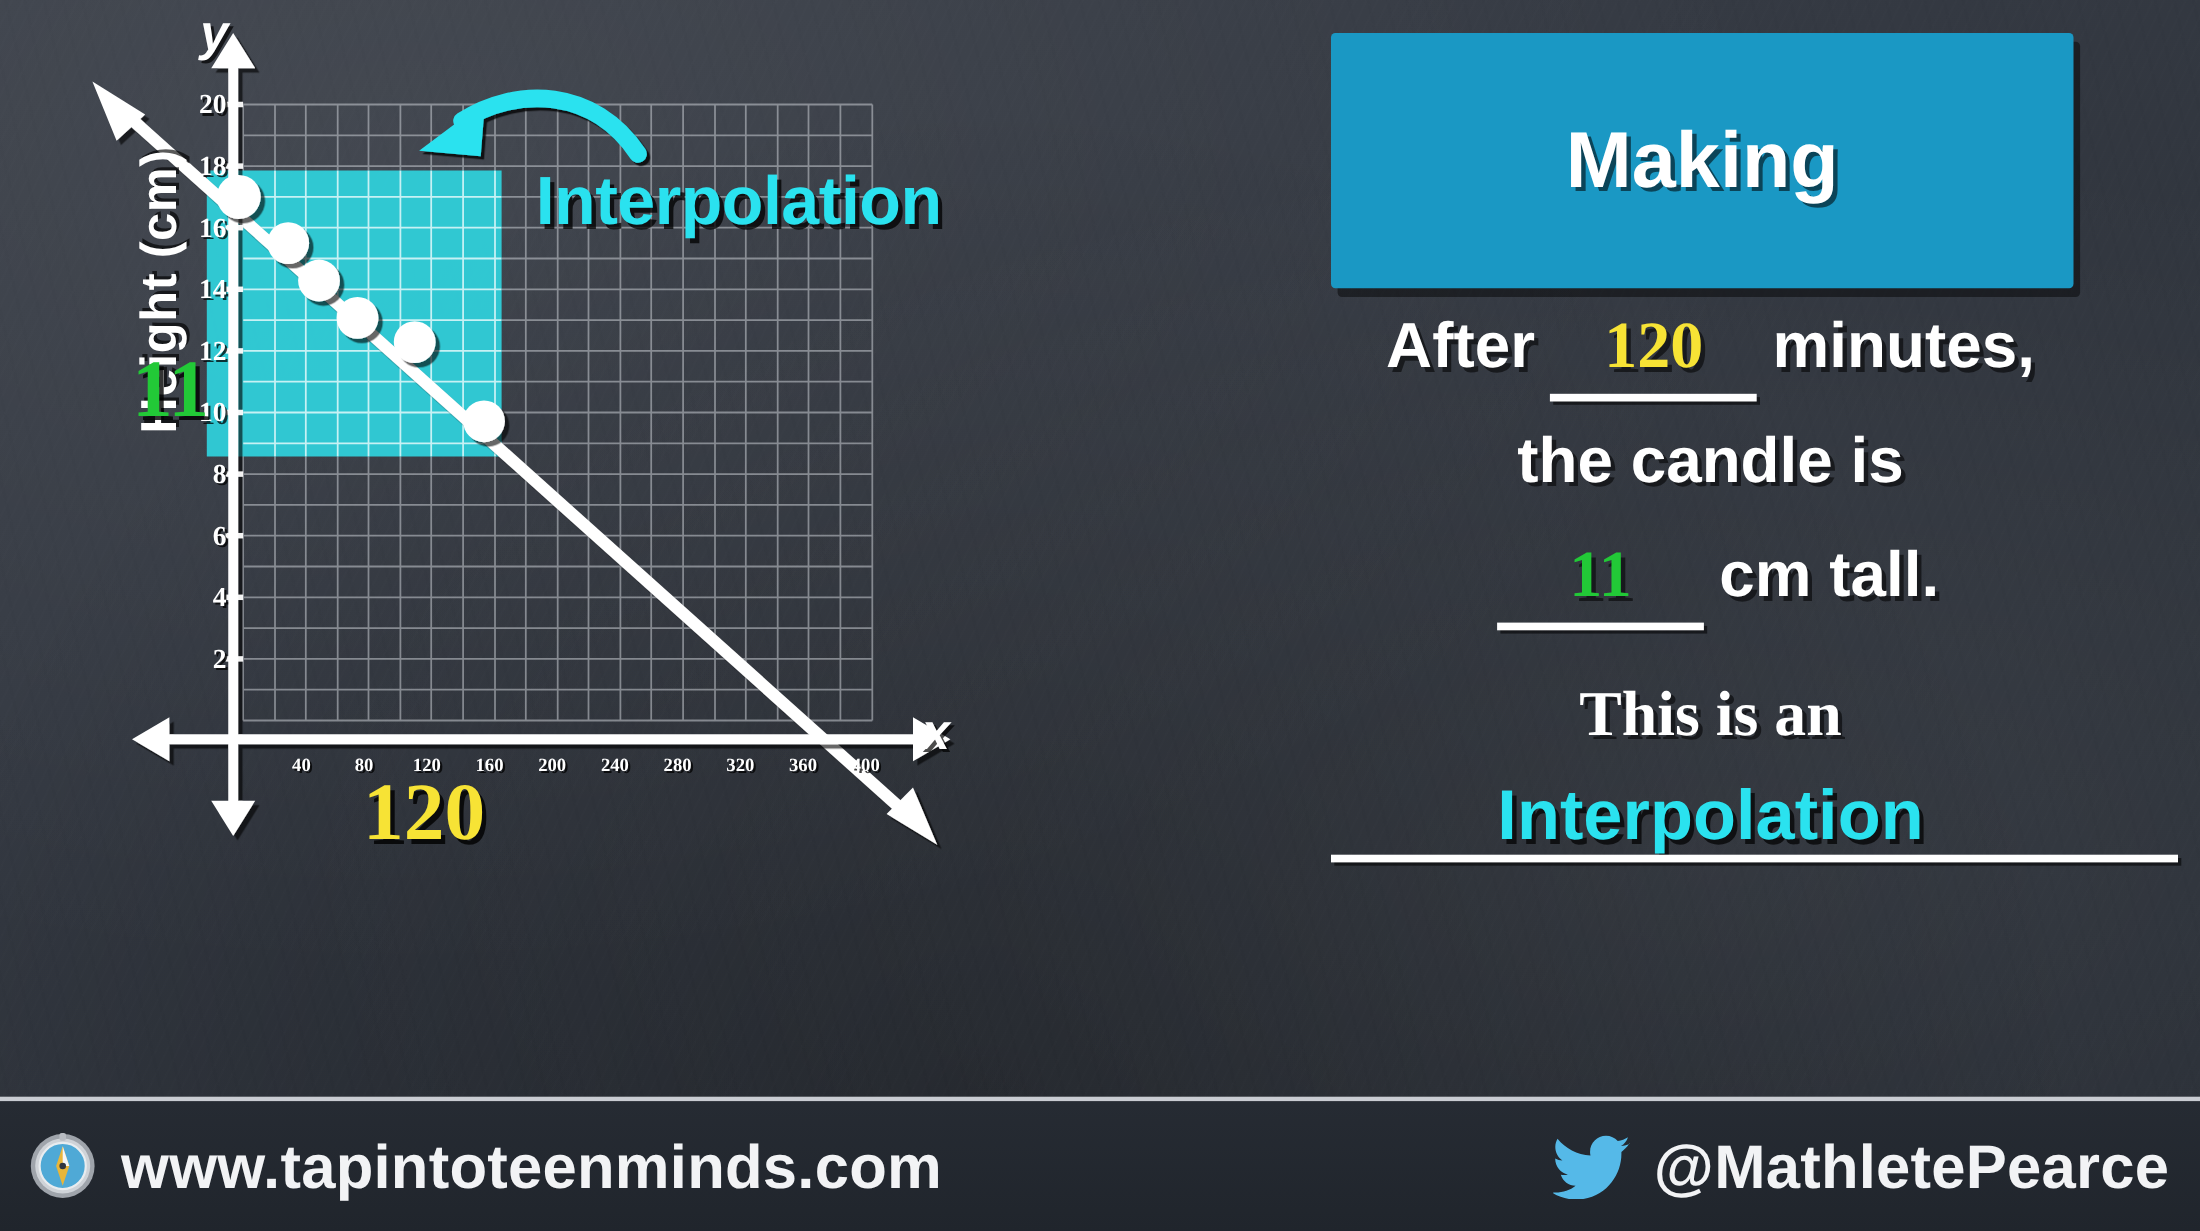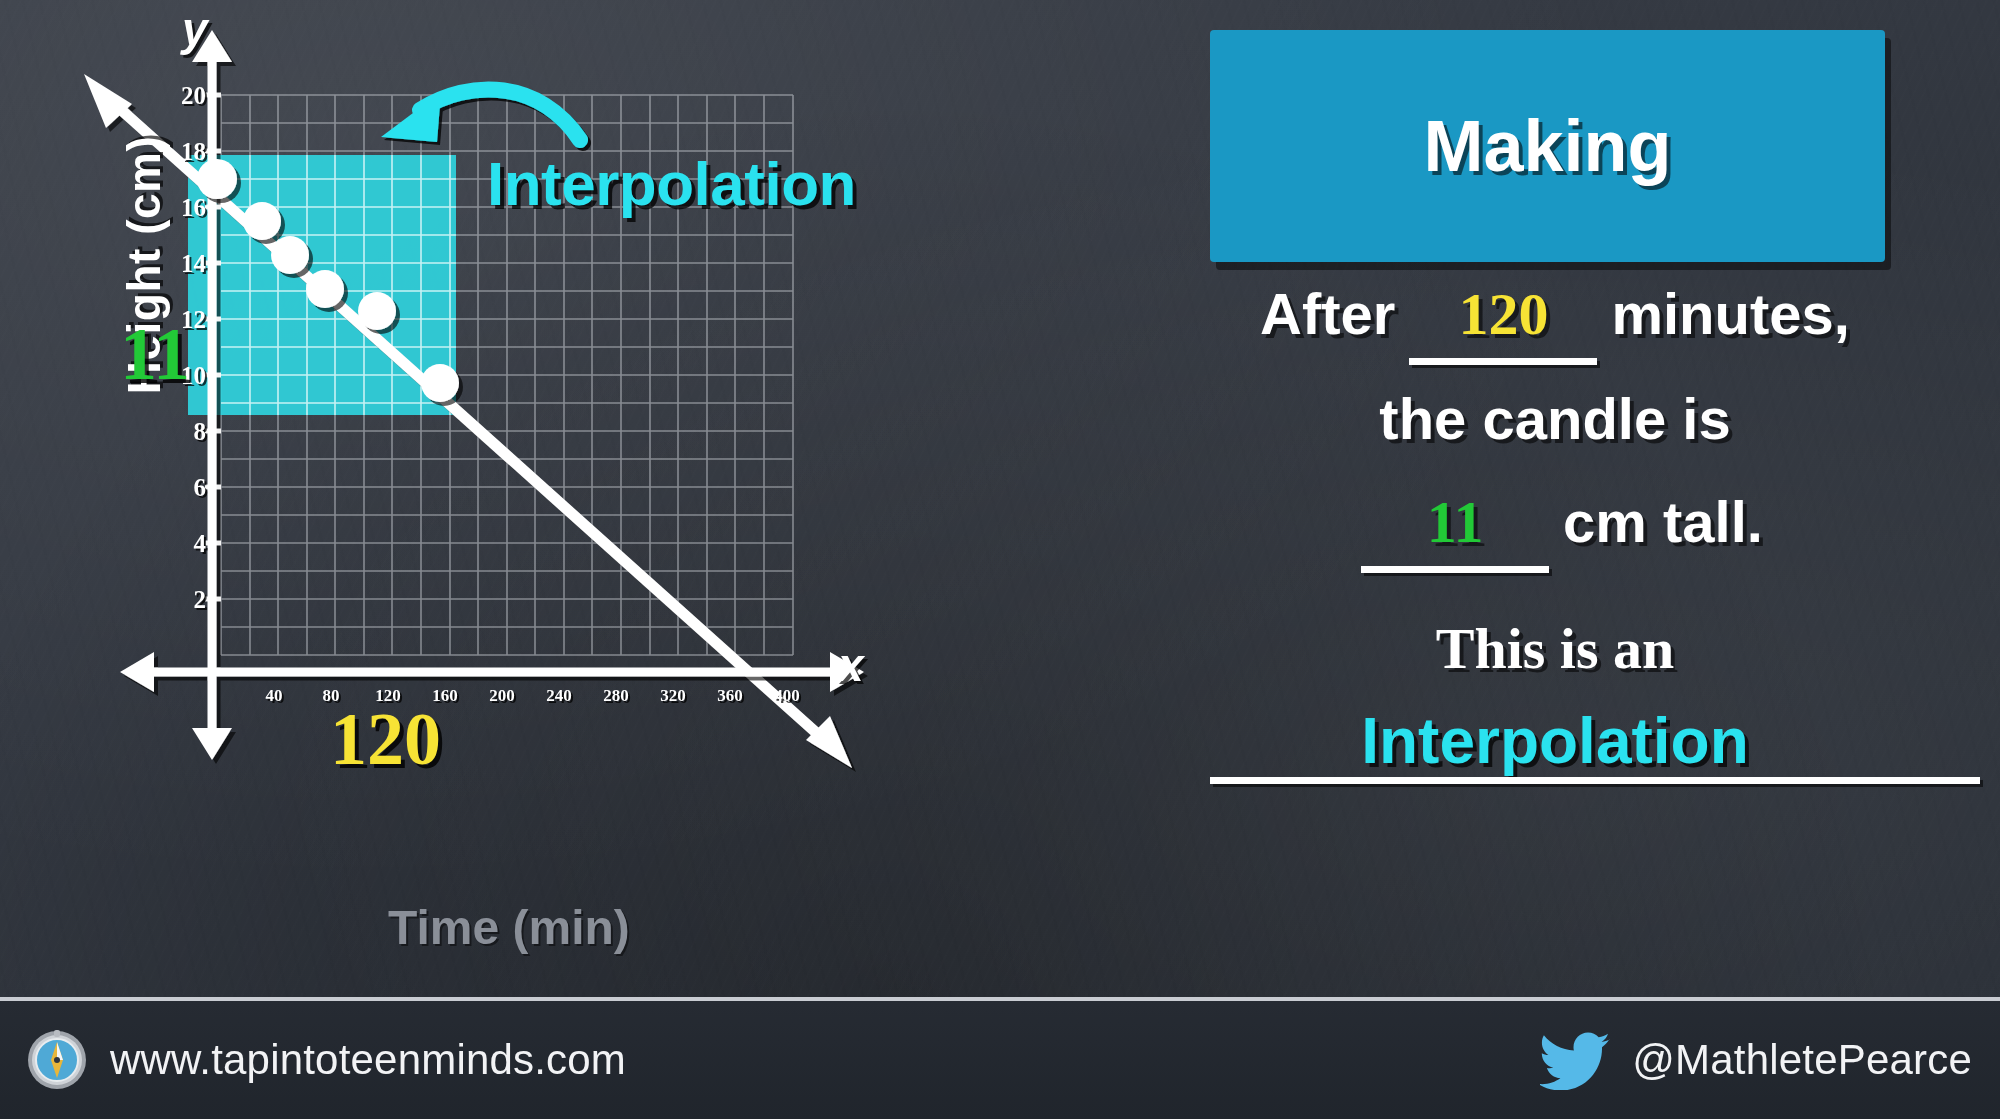--- a/index.html
+++ b/index.html
@@ -111,21 +111,21 @@
 
   
   .footer{
     position:absolute;left:0;bottom:0;width:2000px;height:118px;
     background:linear-gradient(180deg,#262b33 0%,#20252c 100%);
     border-top:4px solid #c9ccd2;
     display:flex;align-items:center;
   }
   .footer .left{display:flex;align-items:center;gap:22px;padding-left:26px;}
   .footer .right{display:flex;align-items:center;gap:20px;margin-left:auto;padding-right:28px;}
-  .footer .txt{color:#f2f3f5;font-size:42px;font-weight:400;letter-spacing:.2px;}
+  .footer .txt{color:#f2f3f5;font-size:56px;font-weight:700;letter-spacing:.2px;}
 </style>
 </head>
 <body>
 
 <div class="chalk-noise"></div>
 
 <div class="graph-wrap">
 
   <svg class="graph-svg" width="960" height="1000" viewBox="0 0 960 1000">
     <defs>
@@ -255,21 +255,20 @@
     <g filter="url(#dropsh2)">
       <path d="M 420,110 C 470,78 540,80 580,140" stroke="#2ae2ef" stroke-width="16" fill="none" stroke-linecap="round"></path>
       <polygon points="381,137 441,92 437,142" fill="#2ae2ef"></polygon>
     </g>
   </svg>
 
   <div class="axis-letter" style="left:182px;top:2px;">y</div>
   <div class="axis-letter" style="left:838px;top:638px;">x</div>
 
   <div class="ylabel">Height (cm)</div>
-  <div class="xlabel">Time (min)</div>
 
   <div class="ytick" style="left:152px;top:82px;">20</div>
   <div class="ytick" style="left:152px;top:138px;">18</div>
   <div class="ytick" style="left:152px;top:194px;">16</div>
   <div class="ytick" style="left:152px;top:250px;">14</div>
   <div class="ytick" style="left:152px;top:306px;">12</div>
   <div class="ytick" style="left:152px;top:362px;">10</div>
   <div class="ytick" style="left:152px;top:418px;">8</div>
   <div class="ytick" style="left:152px;top:474px;">6</div>
   <div class="ytick" style="left:152px;top:530px;">4</div>

